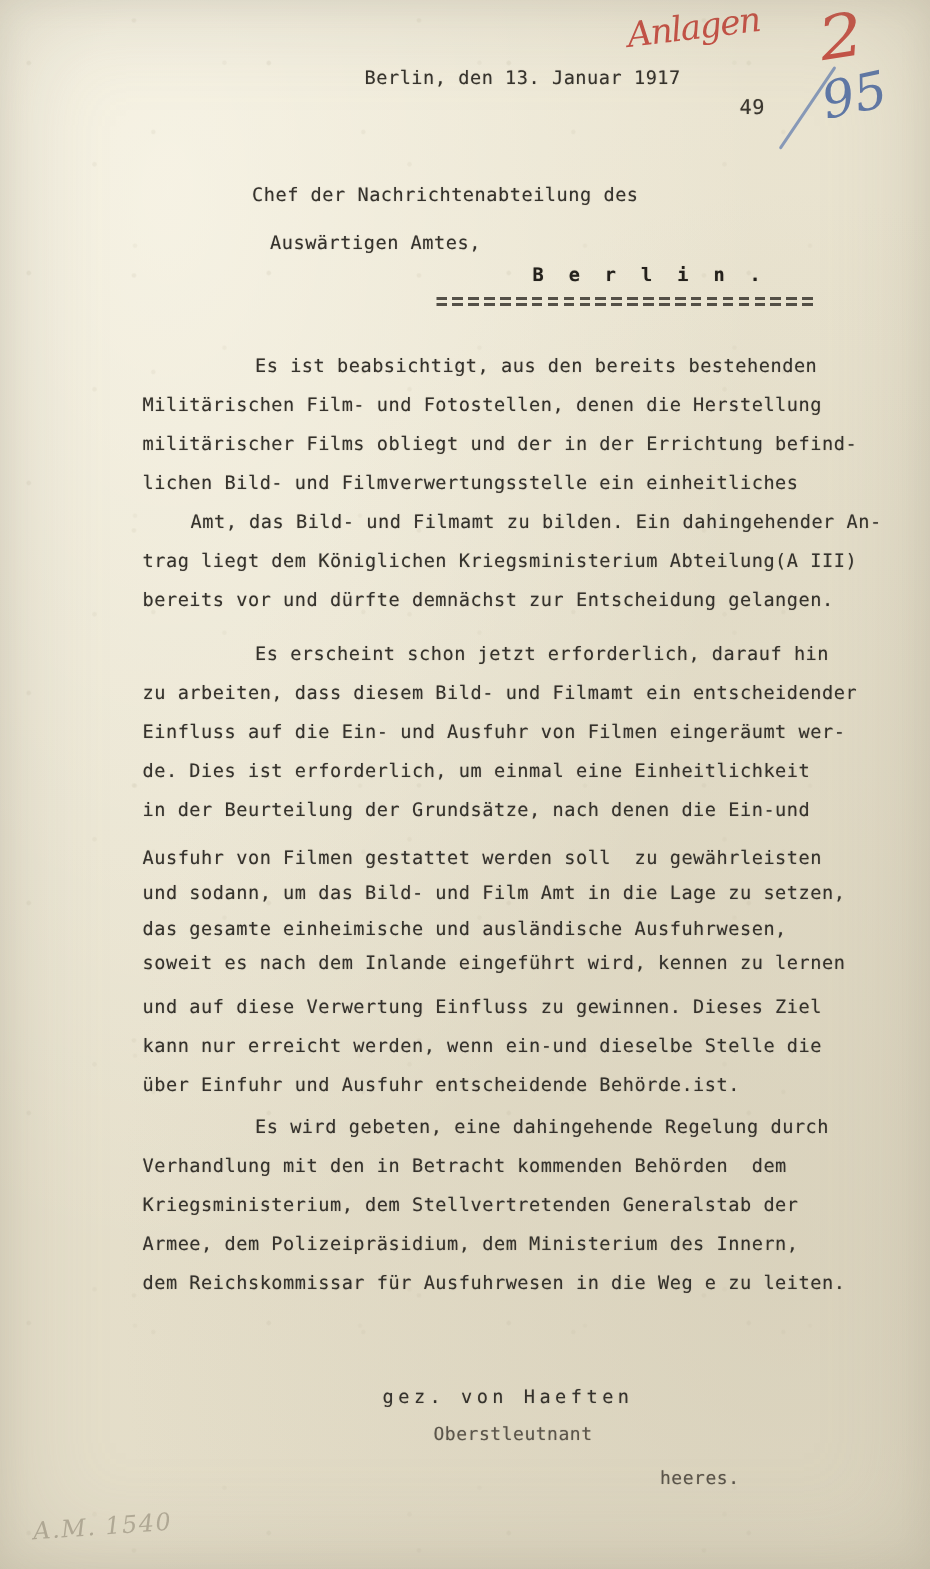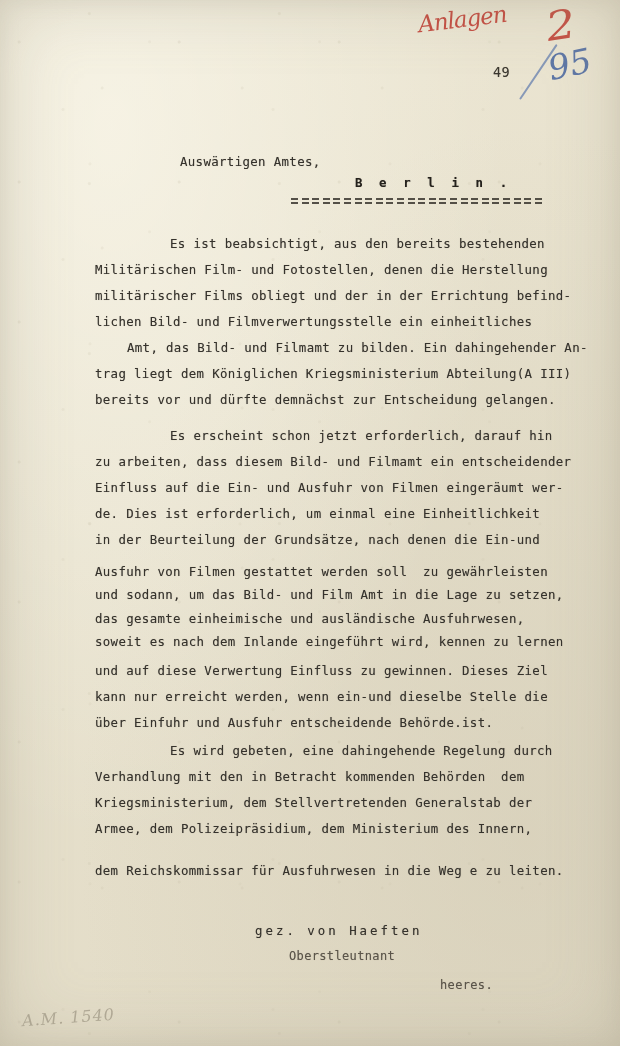--- a/index.html
+++ b/index.html
@@ -160,23 +160,25 @@
 
   <div class="grain"></div>
 
   <div class="hand-red">Anlagen</div>
 
   <div class="hand-red-2">2</div>
 
   <div class="hand-blue">95</div>
   <div class="blue-slash"></div>
 
+  <div class="tx datum">Berlin, den 13. Januar 1917</div>
 
   <div class="tx folio">49</div>
 
+  <div class="tx addr1">Chef der Nachrichtenabteilung des</div>
   <div class="tx addr2">Auswärtigen Amtes,</div>
   <div class="tx addr3 strong">B e r l i n .</div>
   <div class="rule"></div>
 
   <div class="body" id="body-block">
       <div class="tx ind" style="top: 238px;">Es ist beabsichtigt, aus den bereits bestehenden</div>
       <div class="tx" style="top: 264px;">Militärischen Film- und Fotostellen, denen die Herstellung</div>
       <div class="tx" style="top: 290px; text-align: center;">militärischer Films obliegt und der in der Errichtung befind-</div>
       <div class="tx" style="top: 316px;">lichen Bild- und Filmverwertungsstelle ein einheitliches</div>
       <div class="tx" style="top: 342px; margin-left: 32px;">Amt, das Bild- und Filmamt zu bilden. Ein dahingehender An-</div>
@@ -191,21 +193,21 @@
       <div class="tx" style="top: 589px;">und sodann, um das Bild- und Film Amt in die Lage zu setzen,</div>
       <div class="tx" style="top: 613px;">das gesamte einheimische und ausländische Ausfuhrwesen,</div>
       <div class="tx" style="top: 636px;">soweit es nach dem Inlande eingeführt wird, kennen zu lernen</div>
       <div class="tx" style="top: 665px;">und auf diese Verwertung Einfluss zu gewinnen. Dieses Ziel</div>
       <div class="tx" style="top: 691px;">kann nur erreicht werden, wenn ein-und dieselbe Stelle die</div>
       <div class="tx" style="top: 717px;">über Einfuhr und Ausfuhr entscheidende Behörde.ist.</div>
       <div class="tx ind" style="top: 745px;">Es wird gebeten, eine dahingehende Regelung durch</div>
       <div class="tx" style="top: 771px;">Verhandlung mit den in Betracht kommenden Behörden  dem</div>
       <div class="tx" style="top: 797px;">Kriegsministerium, dem Stellvertretenden Generalstab der</div>
       <div class="tx" style="top: 823px;">Armee, dem Polizeipräsidium, dem Ministerium des Innern,</div>
-      <div class="tx" style="top: 849px; margin-top: 16px;">dem Reichskommissar für Ausfuhrwesen in die Weg e zu leiten.</div>
+      <div class="tx" style="top: 849px;">dem Reichskommissar für Ausfuhrwesen in die Weg e zu leiten.</div>
     </div>
 
   <div class="tx sig-gez">gez. von Haeften</div>
   <div class="tx sig-rank faint">Oberstleutnant</div>
   <div class="tx sig-unit2 faint">heeres.</div>
 
   <div class="pencil-bottom">A.M. 1540</div>
 
   <div class="vignette"></div>
 </div>

